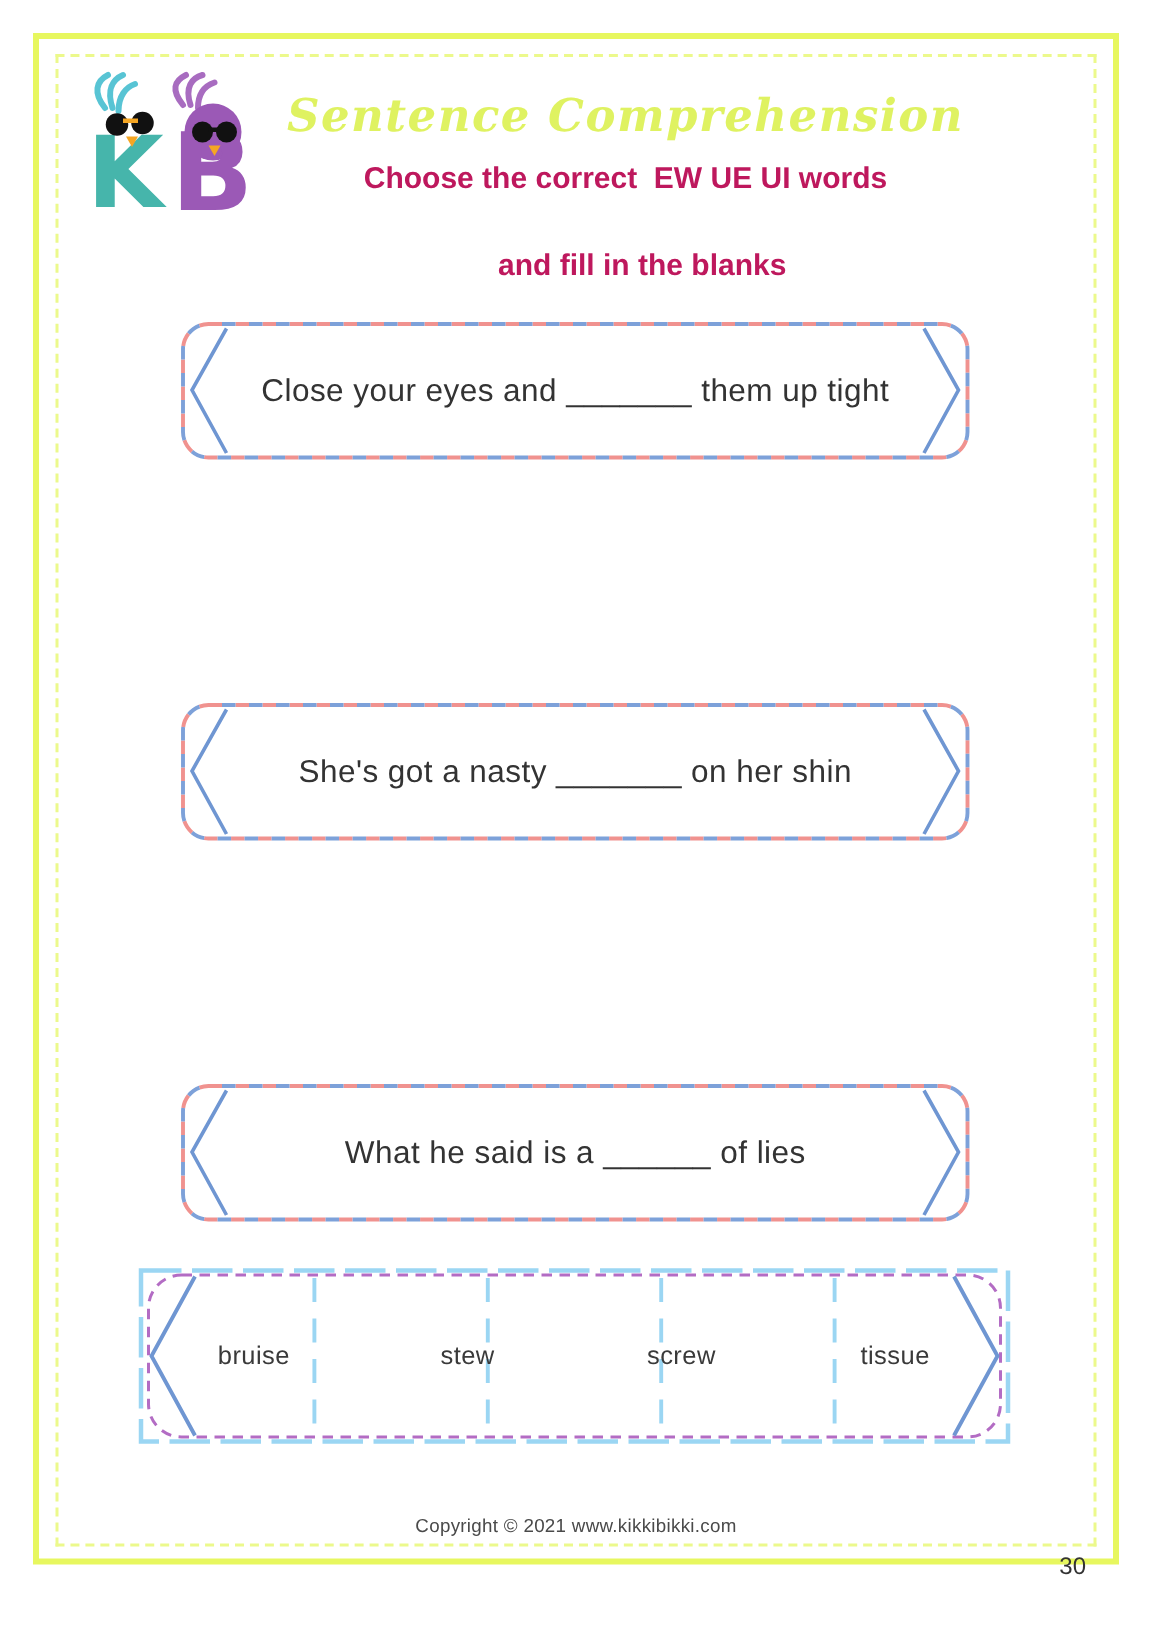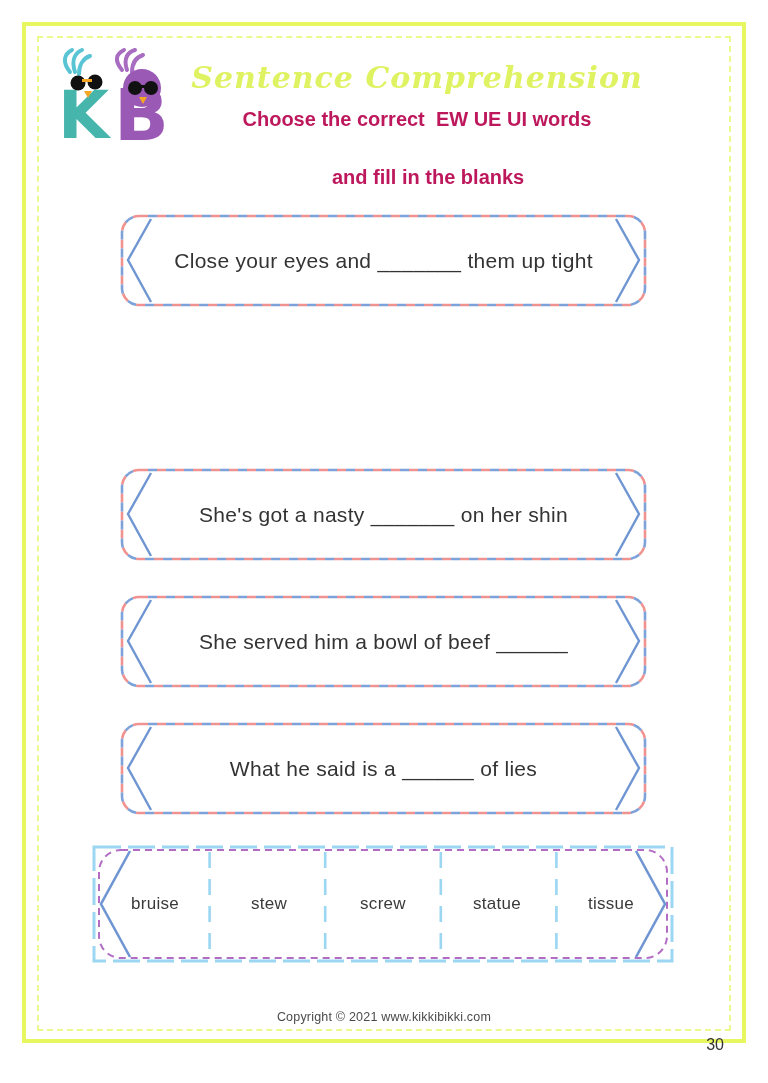--- a/index.html
+++ b/index.html
@@ -125,29 +125,20 @@
   <div class="sentence-box" style="top:457px">
     <svg class="frame" viewBox="0 0 527 93" aria-hidden="true">
       <rect x="2" y="2" width="523" height="89" rx="17" fill="none" stroke="#f0928f" stroke-width="2.6" stroke-dasharray="9 9"></rect>
       <rect x="2" y="2" width="523" height="89" rx="17" fill="none" stroke="#7da1d9" stroke-width="2.6" stroke-dasharray="9 9" stroke-dashoffset="9"></rect>
       <polyline points="31,5 8,46 31,88" fill="none" stroke="#6f96d2" stroke-width="2.4"></polyline>
       <polyline points="496,5 519,46 496,88" fill="none" stroke="#6f96d2" stroke-width="2.4"></polyline>
     </svg>
     <div class="sentence-text">She's got a nasty _______ on her shin</div>
   </div>
 
-  <div class="sentence-box" style="top:584px">
-    <svg class="frame" viewBox="0 0 527 93" aria-hidden="true">
-      <rect x="2" y="2" width="523" height="89" rx="17" fill="none" stroke="#f0928f" stroke-width="2.6" stroke-dasharray="9 9"></rect>
-      <rect x="2" y="2" width="523" height="89" rx="17" fill="none" stroke="#7da1d9" stroke-width="2.6" stroke-dasharray="9 9" stroke-dashoffset="9"></rect>
-      <polyline points="31,5 8,46 31,88" fill="none" stroke="#6f96d2" stroke-width="2.4"></polyline>
-      <polyline points="496,5 519,46 496,88" fill="none" stroke="#6f96d2" stroke-width="2.4"></polyline>
-    </svg>
-    <div class="sentence-text">She served him a bowl of beef ______</div>
-  </div>
 
   <div class="sentence-box" style="top:711px">
     <svg class="frame" viewBox="0 0 527 93" aria-hidden="true">
       <rect x="2" y="2" width="523" height="89" rx="17" fill="none" stroke="#f0928f" stroke-width="2.6" stroke-dasharray="9 9"></rect>
       <rect x="2" y="2" width="523" height="89" rx="17" fill="none" stroke="#7da1d9" stroke-width="2.6" stroke-dasharray="9 9" stroke-dashoffset="9"></rect>
       <polyline points="31,5 8,46 31,88" fill="none" stroke="#6f96d2" stroke-width="2.4"></polyline>
       <polyline points="496,5 519,46 496,88" fill="none" stroke="#6f96d2" stroke-width="2.4"></polyline>
     </svg>
     <div class="sentence-text">What he said is a ______ of lies</div>
   </div>
@@ -160,21 +151,20 @@
       <line x1="233.2" y1="7" x2="233.2" y2="111" stroke="#9bd6f3" stroke-width="2.6" stroke-dasharray="16 11"></line>
       <line x1="348.8" y1="7" x2="348.8" y2="111" stroke="#9bd6f3" stroke-width="2.6" stroke-dasharray="16 11"></line>
       <line x1="464.4" y1="7" x2="464.4" y2="111" stroke="#9bd6f3" stroke-width="2.6" stroke-dasharray="16 11"></line>
       <polyline points="38,6 9,59 38,112" fill="none" stroke="#6f96d2" stroke-width="2.6"></polyline>
       <polyline points="544,6 573,59 544,112" fill="none" stroke="#6f96d2" stroke-width="2.6"></polyline>
     </svg>
     <div class="bank-words">
       <div class="bank-cell">bruise</div>
       <div class="bank-cell">stew</div>
       <div class="bank-cell">screw</div>
-      <div class="bank-cell">statue</div>
       <div class="bank-cell">tissue</div>
     </div>
   </div>
 
   <div class="footer-copyright">Copyright © 2021 www.kikkibikki.com</div>
   <div class="page-number">30</div>
 
 </div>
 
 </body></html>

